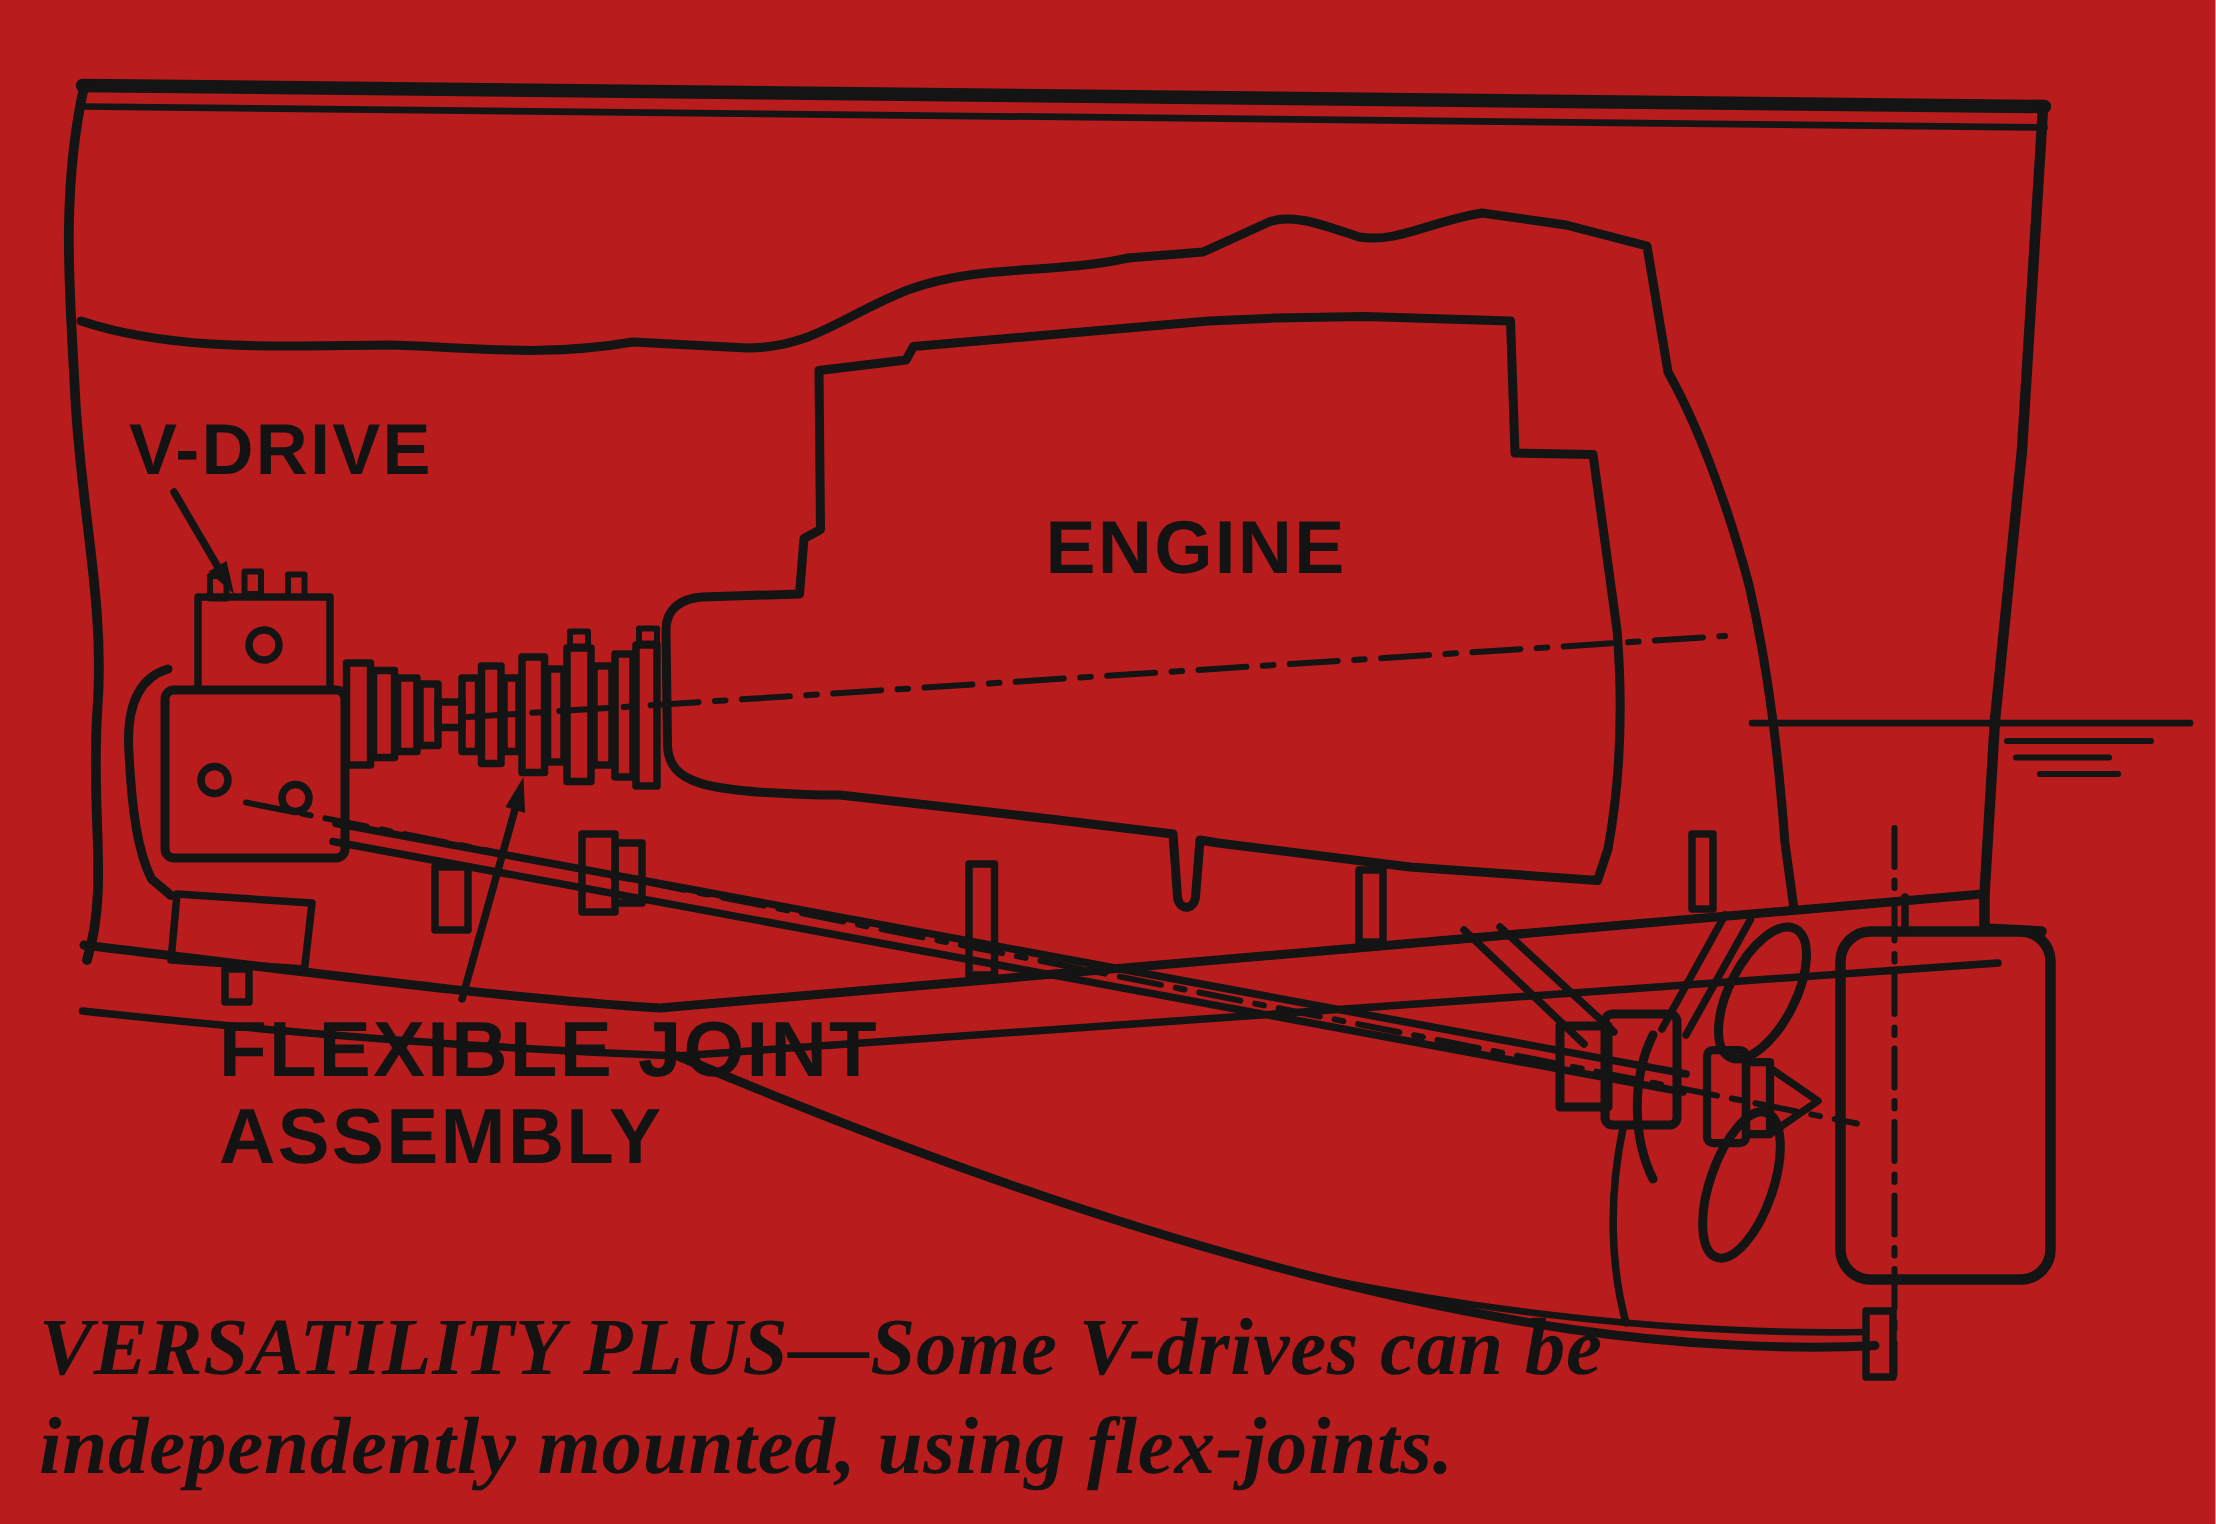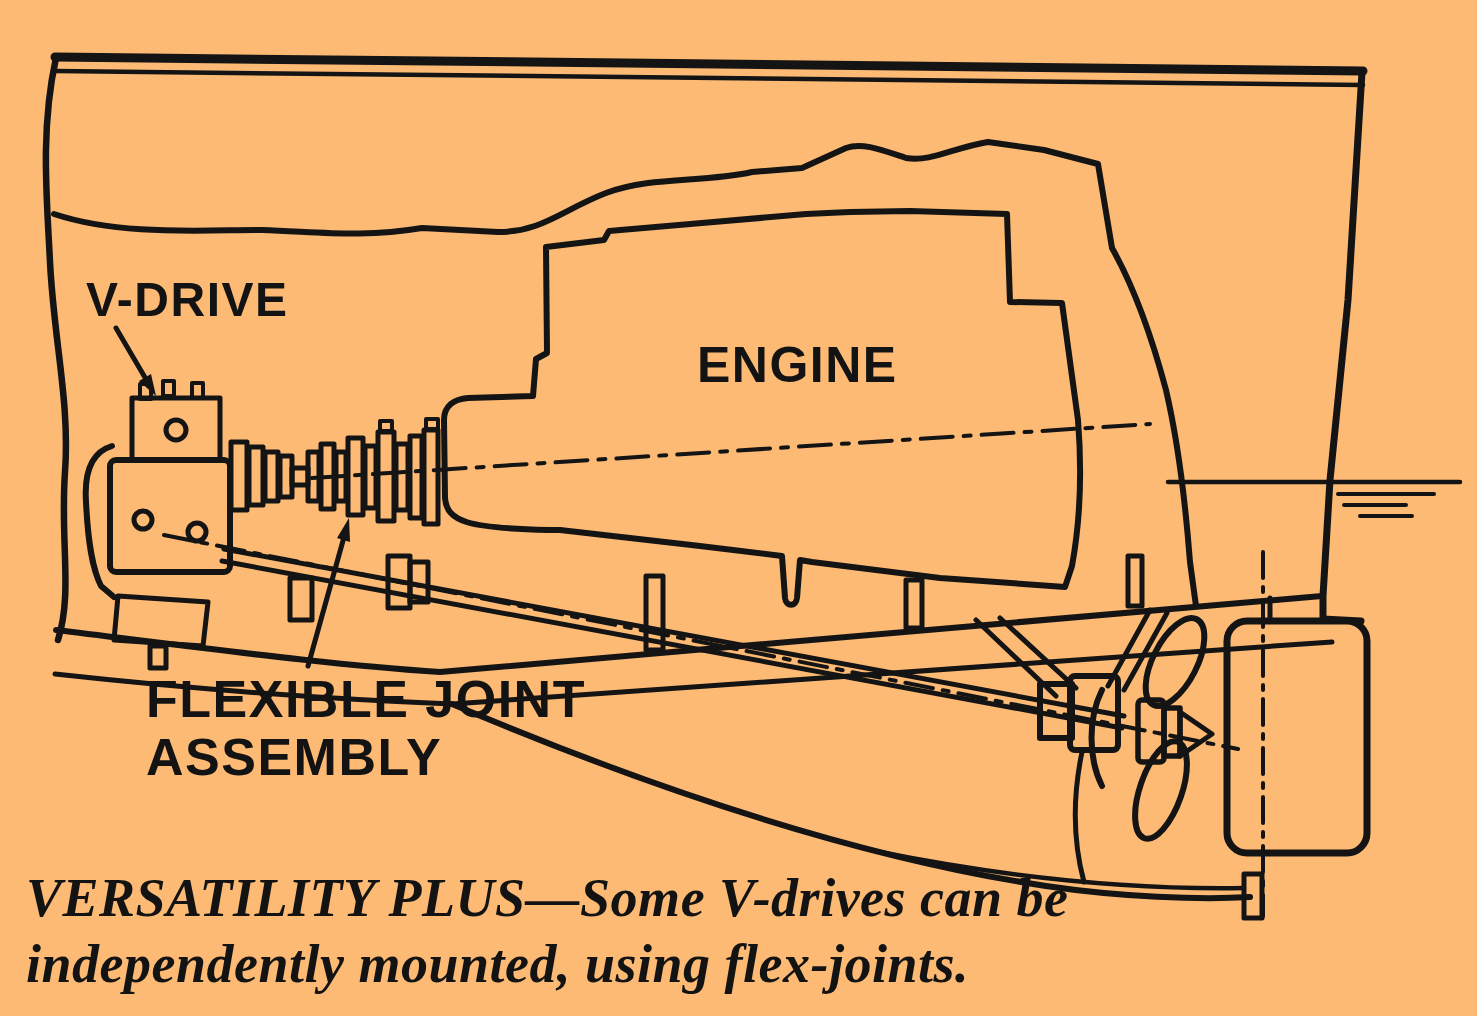--- a/index.html
+++ b/index.html
@@ -1,16 +1,16 @@
 <!DOCTYPE html>
 <html><head>
 <meta charset="utf-8">
 <style>
   html,body{margin:0;padding:0;background:#daf3f5;}
-  #page{position:relative;width:1477px;height:1016px;background:#fdba74;overflow:hidden;}
+  #page{position:relative;width:1477px;height:1016px;background:#b91c1c;overflow:hidden;}
   svg{display:block;}
   .ink{stroke:#141414;fill:none;stroke-linecap:round;stroke-linejoin:round;}
   .fill-ink{fill:#141414;stroke:none;}
   .lbl{font-family:"Liberation Sans",sans-serif;font-weight:bold;fill:#131313;letter-spacing:1.5px;}
   .cap{font-family:"Liberation Serif",serif;font-weight:bold;font-style:italic;fill:#131313;letter-spacing:0.5px;}
 </style>
 </head>
 <body>
 
 <div id="page">

